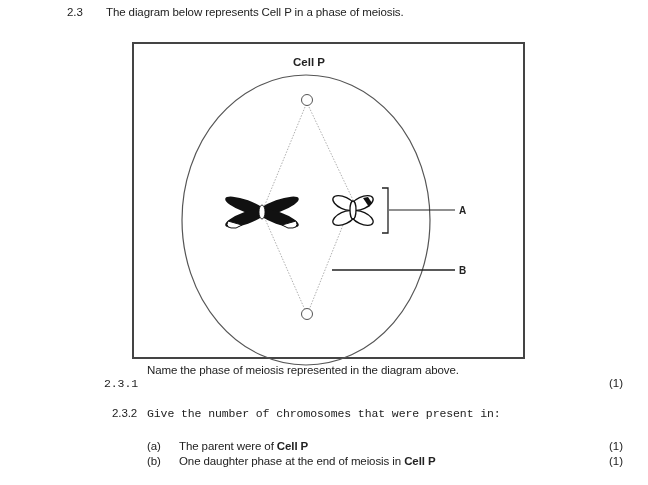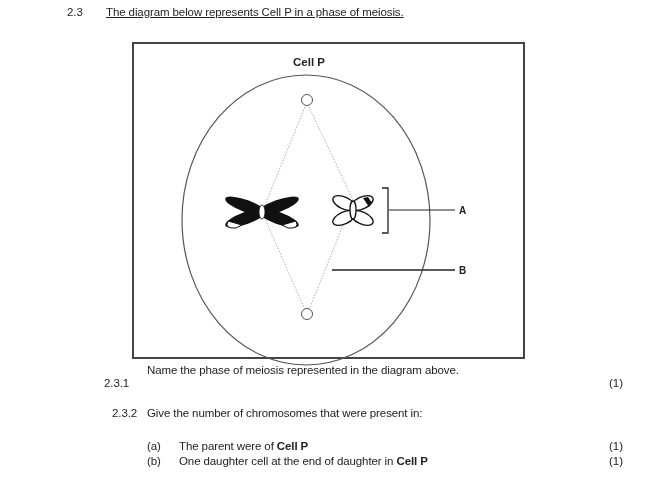--- a/index.html
+++ b/index.html
@@ -14,21 +14,21 @@
   .frame {
     position: absolute; left: 132px; top: 42px; width: 389px; height: 313px;
     border: 2px solid #444; box-sizing: content-box;
   }
   svg text { font-family: "Liberation Sans", sans-serif; }
 </style>
 </head>
 <body>
 
 <div class="abs txt" style="left:67px; top:6px;">2.3</div>
-<div class="abs txt" style="left:106px; top:6px;text-decoration:underline;">The diagram below represents Cell P in a phase of meiosis.</div>
+<div class="abs txt" style="left:106px; top:6px;">The diagram below represents Cell P in a phase of meiosis.</div>
 
 <div class="frame"></div>
 
 <svg class="abs" style="left:0; top:0;" width="648" height="485">
 
   <text x="309" y="66" font-size="11.5" font-weight="bold" text-anchor="middle" fill="#222">Cell P</text>
 
   <ellipse cx="306" cy="220" rx="124" ry="145" fill="none" stroke="#555" stroke-width="1.2"></ellipse>
 
   <g stroke="#9a9a9a" stroke-width="0.8" stroke-dasharray="1.5,1.5" fill="none">
@@ -61,30 +61,30 @@
   </g>
 
   <path d="M382 188 h6 v45 h-6" fill="none" stroke="#222" stroke-width="1.3"></path>
   <line x1="389" y1="210" x2="455" y2="210" stroke="#222" stroke-width="1.1"></line>
   <text x="459" y="214" font-size="10" font-weight="bold" fill="#222">A</text>
 
   <line x1="332" y1="270" x2="455" y2="270" stroke="#222" stroke-width="1.3"></line>
   <text x="459" y="274" font-size="10" font-weight="bold" fill="#222">B</text>
 </svg>
 
-<div class="abs txt" style="left:104px; top:377px;">2.3.1</div>
+<div class="abs txt" style="left:104px; top:377px;font-family:Liberation Mono, monospace;">2.3.1</div>
 <div class="abs txt" style="left:147px; top:364px;">Name the phase of meiosis represented in the diagram above.</div>
 <div class="abs num" style="left:609px; top:377px;">(1)</div>
 
 <div class="abs txt" style="left:112px; top:407px;">2.3.2</div>
-<div class="abs txt" style="left:147px; top:407px;">Give the number of chromosomes that were present in:</div>
+<div class="abs txt" style="left:147px; top:407px;font-family:Liberation Mono, monospace;">Give the number of chromosomes that were present in:</div>
 
 <div class="abs txt" style="left:147px; top:440px;">(a)</div>
 <div class="abs txt" style="left:179px; top:440px;">
   <span>The parent were of </span><span class="bold">Cell P</span>
 </div>
 <div class="abs num" style="left:609px; top:440px;">(1)</div>
 
 <div class="abs txt" style="left:147px; top:455px;">(b)</div>
 <div class="abs txt" style="left:179px; top:455px;">
-  <span>One daughter cell at the end of daughter in </span><span class="bold">Cell P</span>
+  <span>One daughter phase at the end of meiosis in </span><span class="bold">Cell P</span>
 </div>
 <div class="abs num" style="left:609px; top:455px;">(1)</div>
 
 </body></html>

